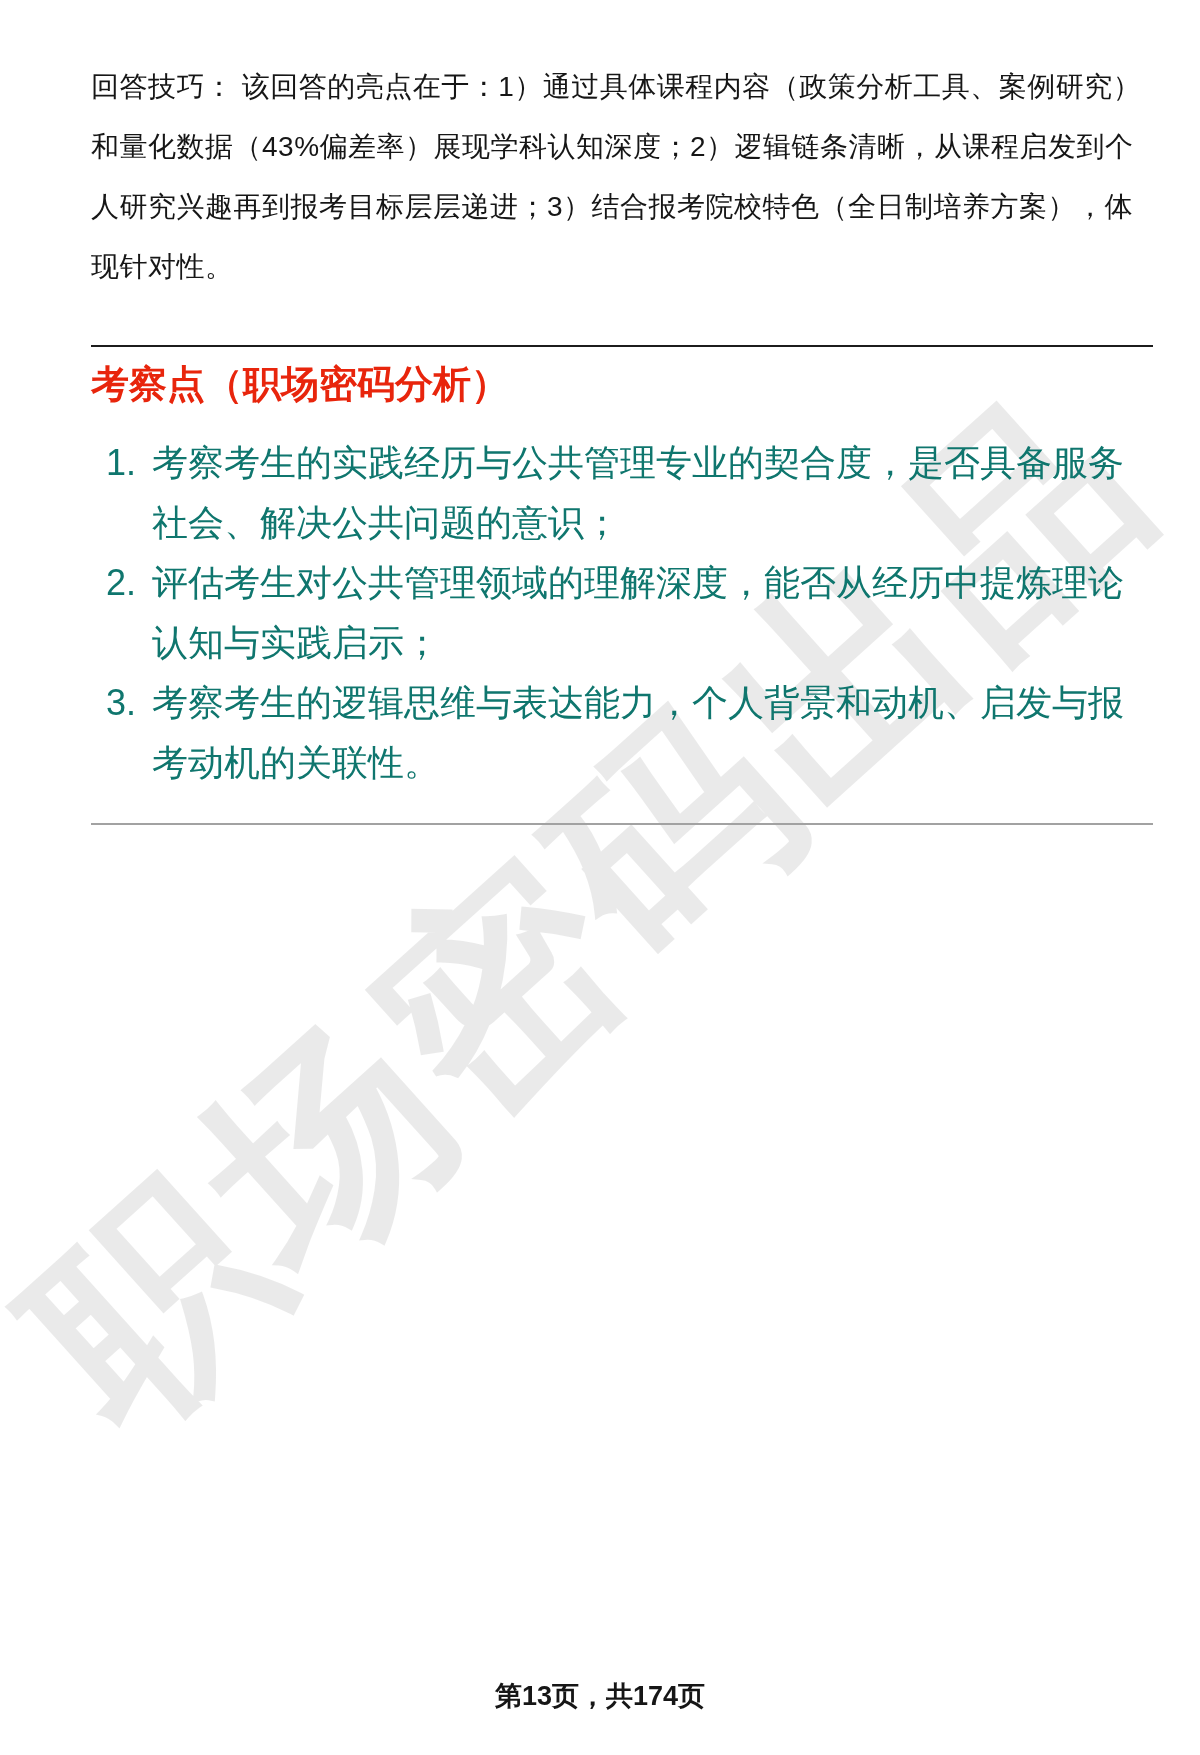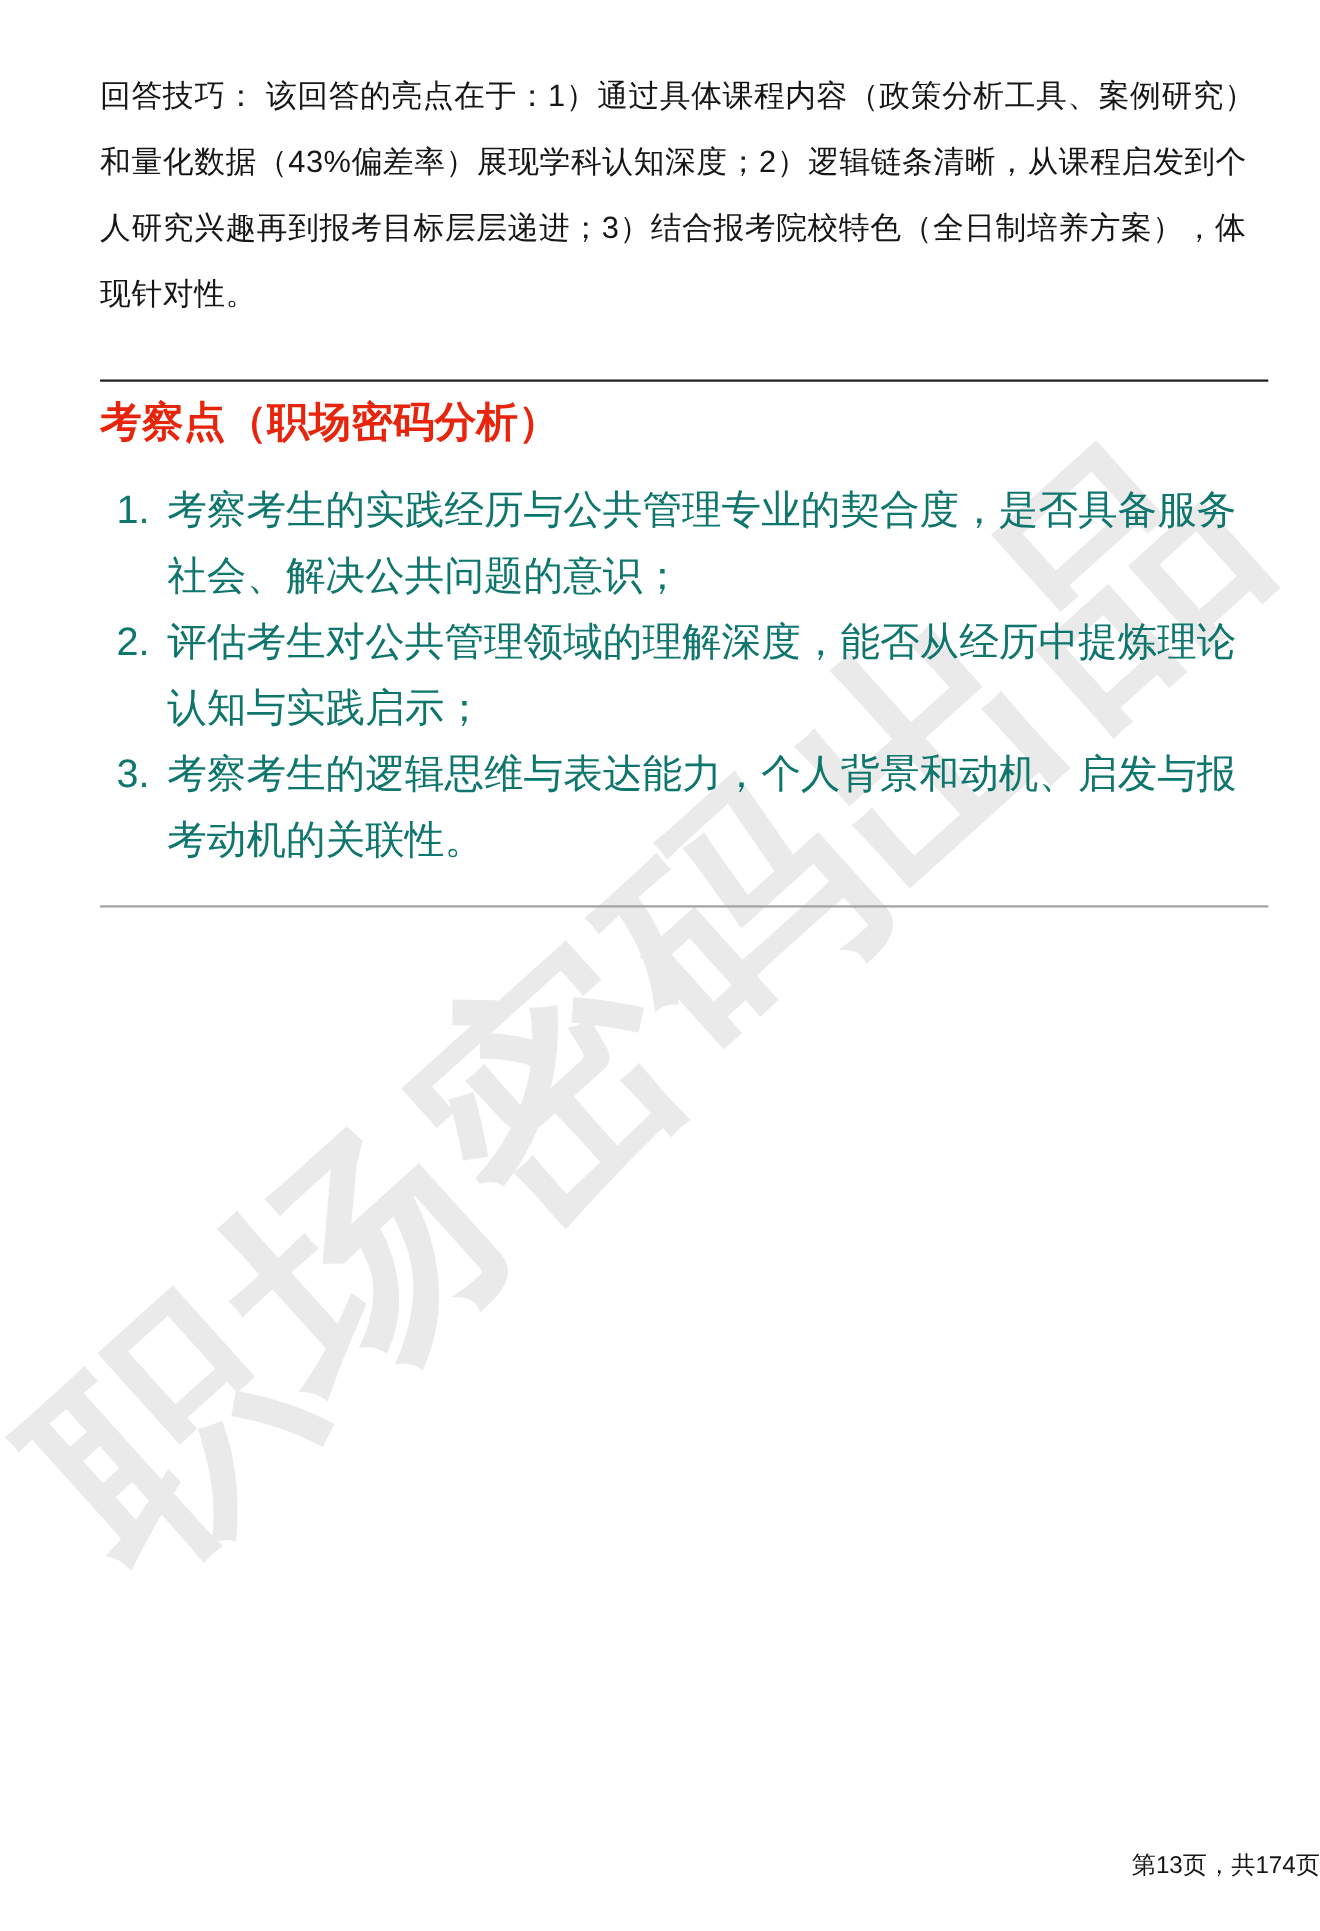--- a/index.html
+++ b/index.html
@@ -84,25 +84,26 @@
     word-break: break-all;
   }
   .answer-label {
     margin-top: 33px;
   }
   .page-footer {
     position: absolute;
     left: 0;
     top: 1676px;
     width: 100%;
-    text-align: right;
-    font-size: 22px;
+    text-align: center;
+    font-size: 27px;
     line-height: 40px;
     color: #161616;
     z-index: 1;
+    font-weight: bold;
   }
 </style>
 </head>
 <body>
 
 <div class="page">
 
   <div class="watermark">职场密码出品</div>
 
   <div class="content">

